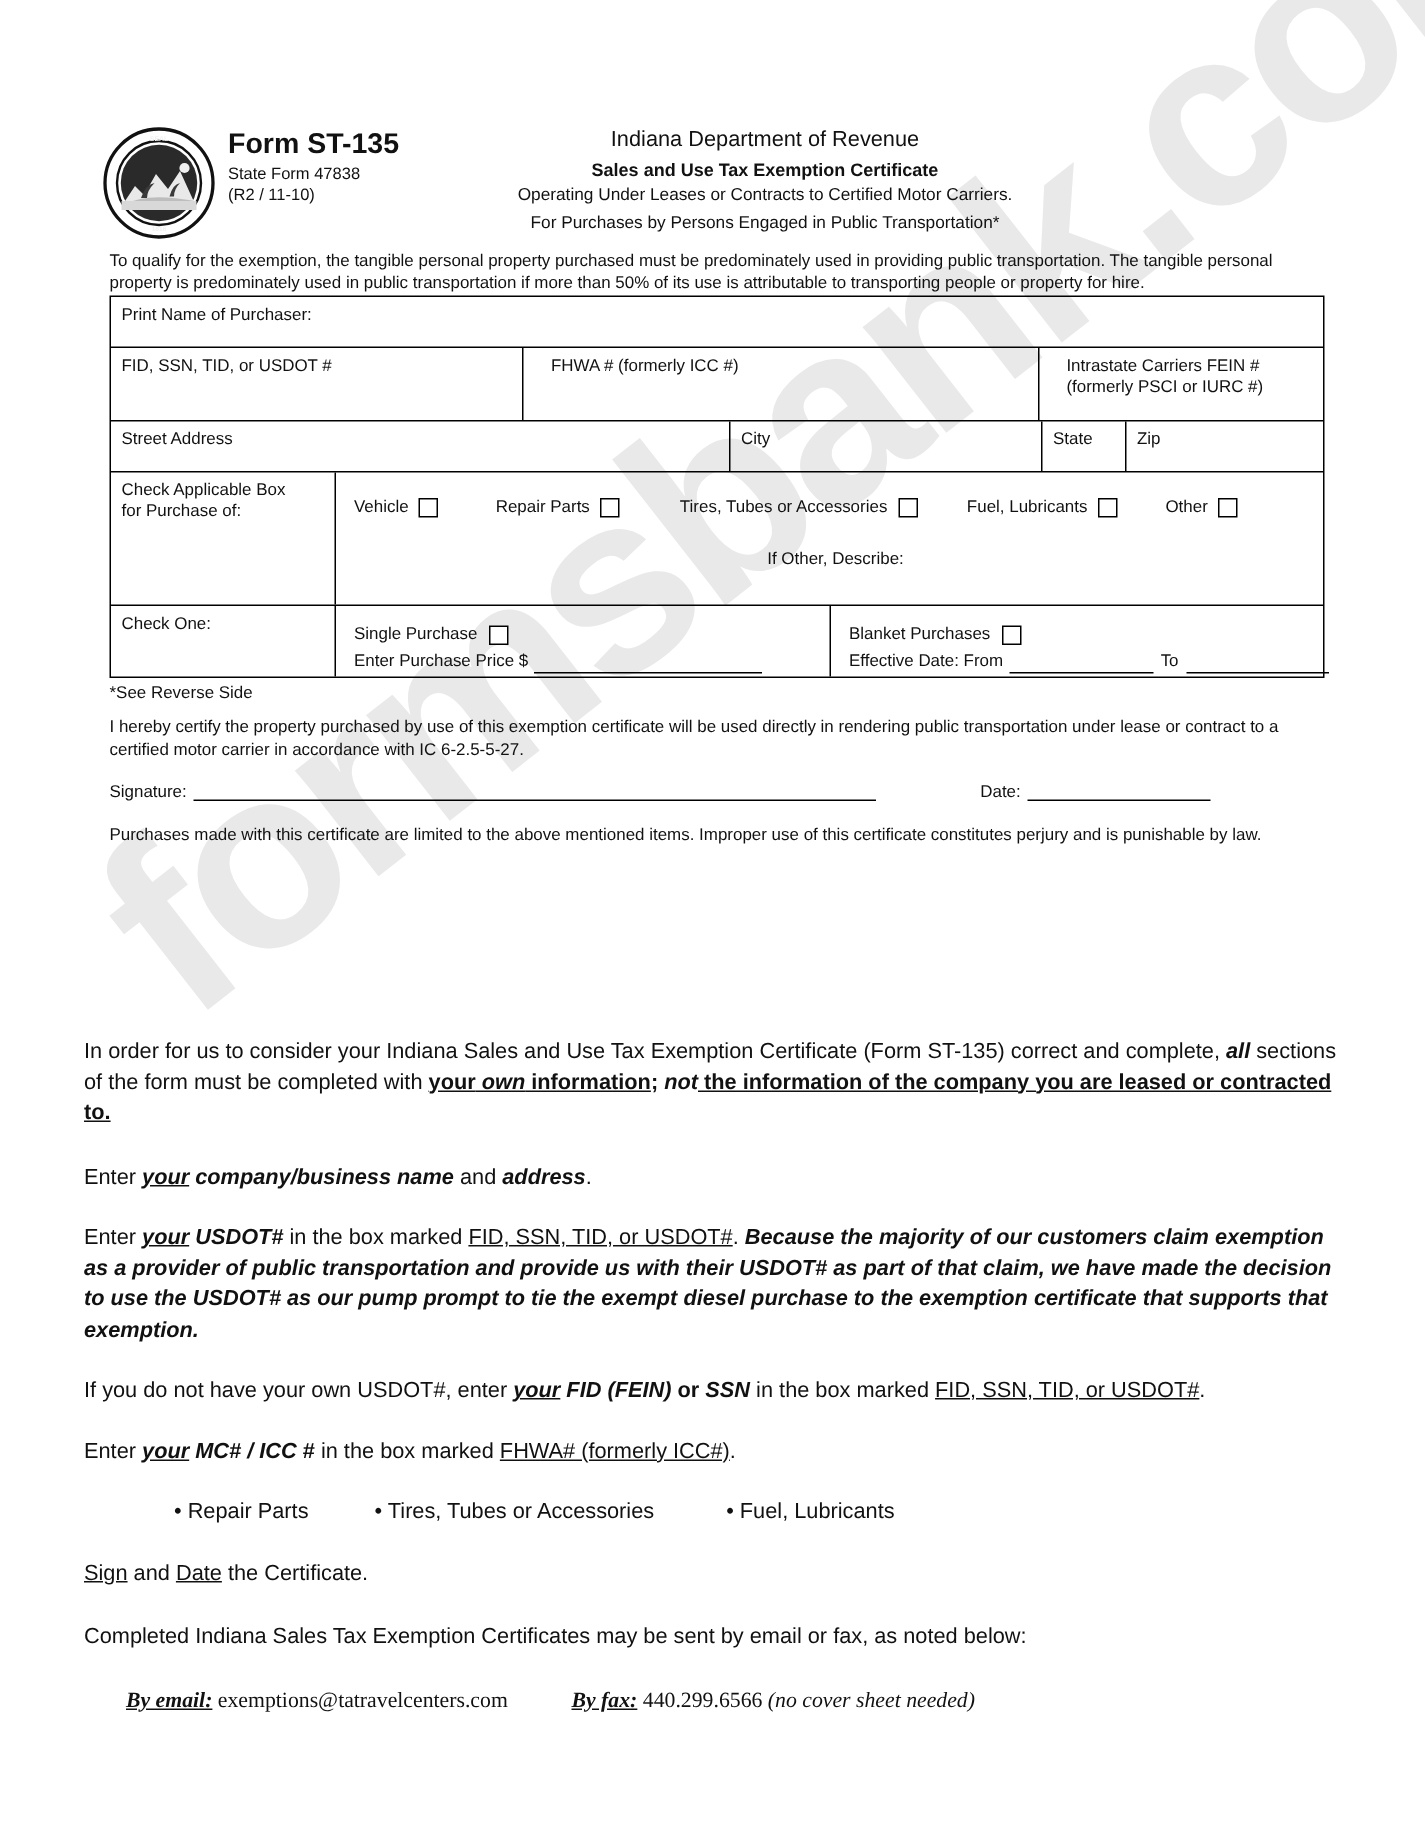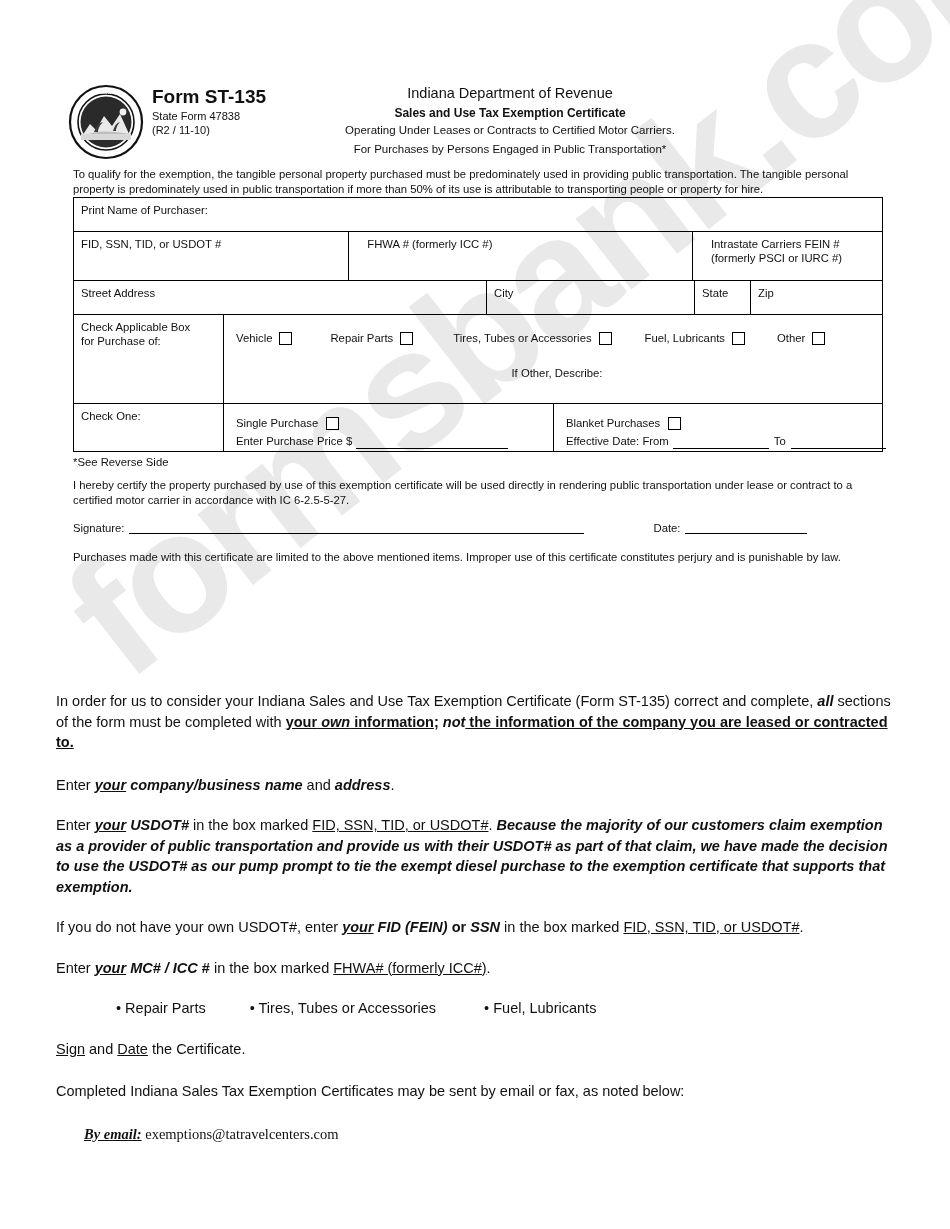--- a/index.html
+++ b/index.html
@@ -482,18 +482,19 @@
         <span class="bullet-item bi-2">• Tires, Tubes or Accessories</span>
         <span class="bullet-item">• Fuel, Lubricants</span>
       </div>
 
       <p class="indent gap-lg"><span class="u">Sign</span><span> and </span><span class="u">Date</span><span> the Certificate.</span></p>
 
       <p class="gap-lg">Completed Indiana Sales Tax Exemption Certificates may be sent by email or fax, as noted below:</p>
 
       <div class="contact-row">
         <span class="email-part"><span class="biu">By email:</span><span> exemptions@tatravelcenters.com</span></span>
+        <span><span class="biu">By fax:</span><span> 440.299.6566 </span><span class="i">(no cover sheet needed)</span></span>
       </div>
 
     </div>
 
   </div>
 </div>
 
 </body></html>

